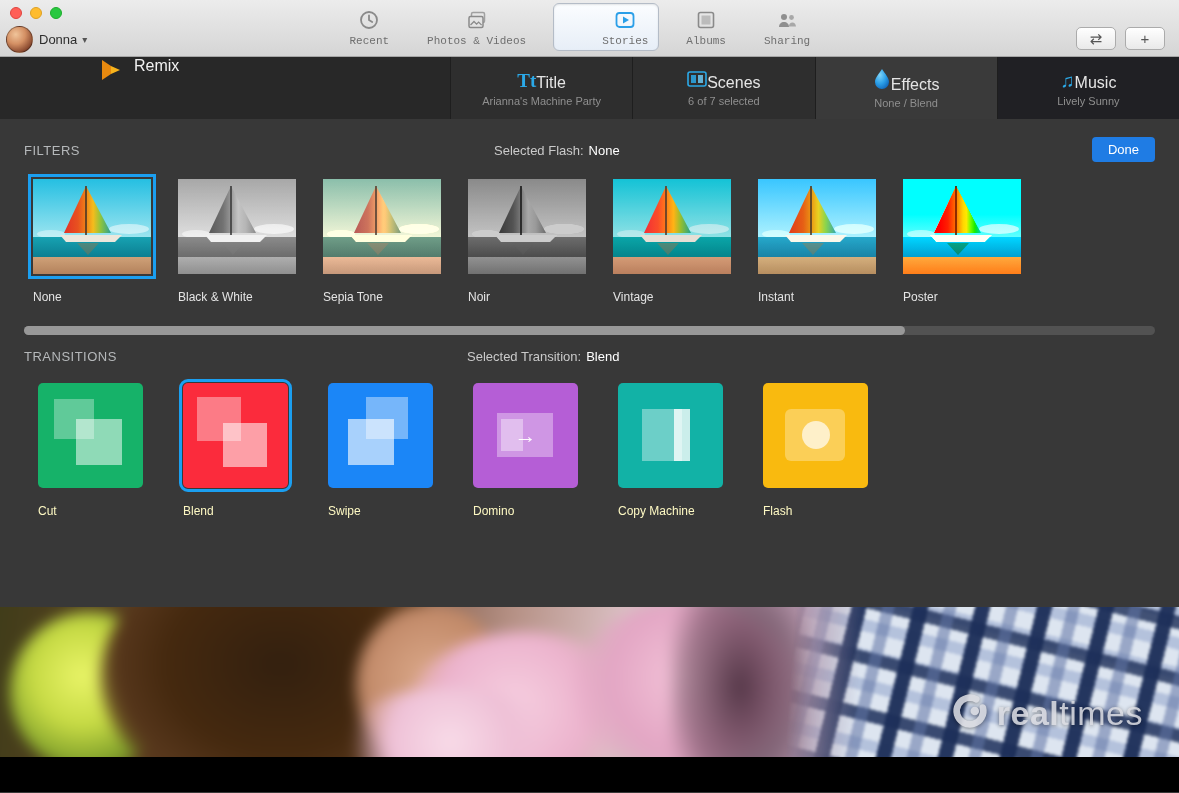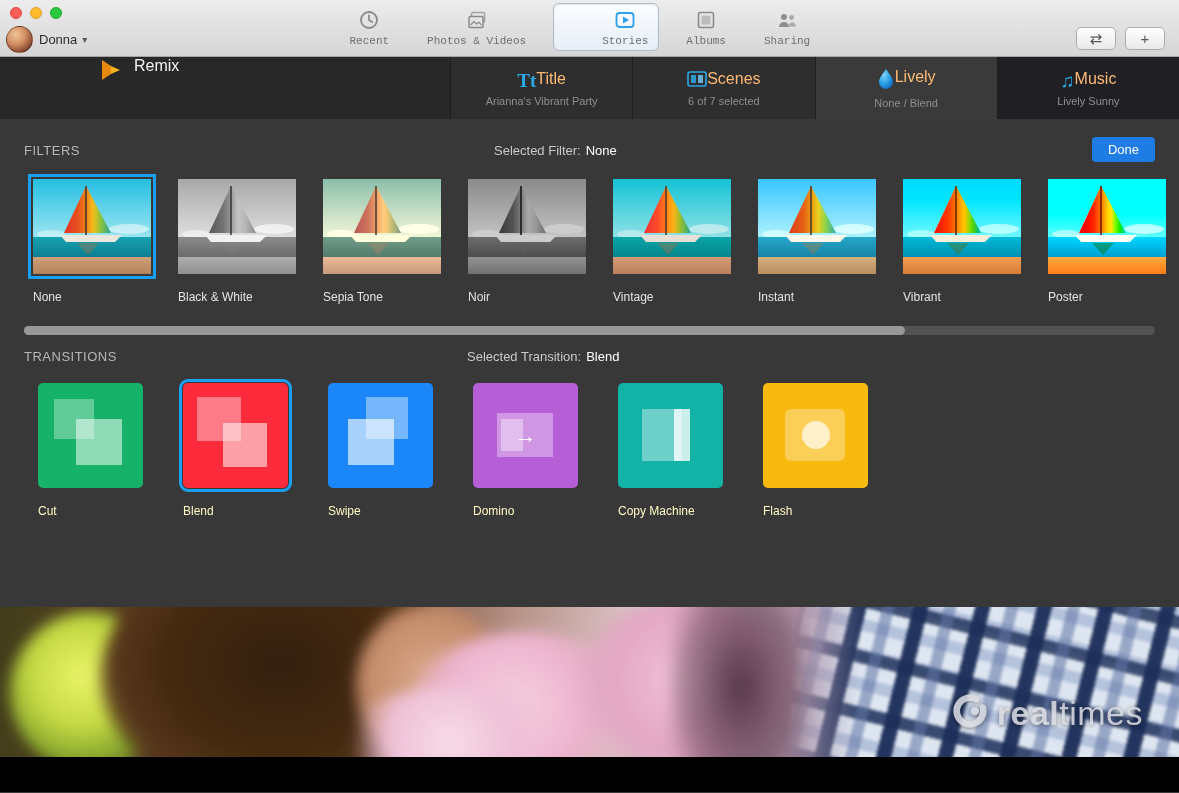--- a/index.html
+++ b/index.html
@@ -32,22 +32,22 @@
 
   
   .editorbar { height:62px; background:#282828; position:relative; }
   .remix { position:absolute; left:98px; top:0; height:100%; display:flex; gap:10px; }
   .remix-label { color:#f2f2f2; font-size:16px; }
   .etabs { position:absolute; left:450px; right:0; top:0; bottom:0; display:flex; }
   .etab { flex:1; display:flex; flex-direction:column; justify-content:center; align-items:center; gap:3px;
           border-left:1px solid #1e1e1e; background:#2e2e2e; }
   .etab.effects { background:#3a3a3a; }
   .etab.music { background:#202024; }
-  .etab-main { display:flex; align-items:flex-start; }
-  .etab-label { color:#fdba74; font-size:16px; }
+  .etab-main { display:flex; align-items:flex-end; }
+  .etab-label { color:#e5e5e5; font-size:16px; }
   .etab-sub { color:#8f8f8f; font-size:11px; }
   .tt-glyph { font-family:"Liberation Serif", serif; font-weight:bold; color:#2ba9e8; font-size:19px; }
   .music-glyph { color:#2ba9e8; font-size:19px; }
 
   
   .content { position:relative; height:488px; background:#383838; }
   .section-label { position:absolute; left:24px; color:#b5b8ba; font-size:13px; letter-spacing:.5px; }
   .sel-text { position:absolute; font-size:13px; color:#cacaca; }
   .sel-val { color:#ffffff; margin-left:5px; }
   .filters-head { position:relative; height:52px; }
@@ -258,21 +258,21 @@
     </span>
     <span class="remix-label">Remix</span>
   </div>
 
   <div class="etabs">
     <div class="etab">
       <div class="etab-main">
         <span class="tt-glyph">Tt</span>
         <span class="etab-label">Title</span>
       </div>
-      <span class="etab-sub">Arianna's Vibrant Party</span>
+      <span class="etab-sub">Arianna's Machine Party</span>
     </div>
     <div class="etab">
       <div class="etab-main">
         <span>
           <svg width="20" height="18" viewBox="0 0 20 18">
               <rect x="1" y="2" width="18" height="14" rx="2" fill="none" stroke="#2ba9e8" stroke-width="1.6"></rect>
               <rect x="4" y="5" width="5" height="8" fill="#2ba9e8" opacity=".85"></rect>
               <rect x="11" y="5" width="5" height="8" fill="#6cc8f2" opacity=".85"></rect>
             </svg>
         </span>
@@ -280,40 +280,40 @@
       </div>
       <span class="etab-sub">6 of 7 selected</span>
     </div>
     <div class="etab effects">
       <div class="etab-main">
         <span>
           <svg width="18" height="22" viewBox="0 0 18 22">
               <path d="M9 1C12 6 16 9.5 16 14a7 7 0 11-14 0C2 9.5 6 6 9 1z" fill="url(#dropg)"></path>
             </svg>
         </span>
-        <span class="etab-label">Lively</span>
+        <span class="etab-label">Effects</span>
       </div>
       <span class="etab-sub">None / Blend</span>
     </div>
     <div class="etab music">
       <div class="etab-main">
         <span class="music-glyph">♫</span>
         <span class="etab-label">Music</span>
       </div>
       <span class="etab-sub">Lively Sunny</span>
     </div>
   </div>
 </div>
 
 <div class="content">
 
   <div class="filters-head">
     <span class="section-label">FILTERS</span>
     <span class="sel-text">
-      <span>Selected Filter:</span><span class="sel-val">None</span>
+      <span>Selected Flash:</span><span class="sel-val">None</span>
     </span>
     <button class="done-btn">Done</button>
   </div>
 
   <div class="filter-row">
     <div class="filter-item selected">
       <div class="filter-thumb f0">
         <svg class="boat" viewBox="0 0 118 95" preserveAspectRatio="none">
             <rect x="0" y="0" width="118" height="60" fill="url(#skyg)"></rect>
             <ellipse cx="96" cy="50" rx="20" ry="5" fill="#ffffff" opacity=".5"></ellipse>
@@ -400,36 +400,20 @@
             <ellipse cx="18" cy="55" rx="14" ry="4" fill="#ffffff" opacity=".4"></ellipse>
             <rect x="0" y="58" width="118" height="22" fill="url(#seag)"></rect>
             <rect x="0" y="78" width="118" height="17" fill="url(#sandg)"></rect>
             <polygon points="53,7 78,54 31,54" fill="url(#sailg)"></polygon>
             <line x1="53" y1="7" x2="53" y2="58" stroke="#4a3526" stroke-width="1.6"></line>
             <path d="M27 56 h62 l-7 7 H33 z" fill="#ece7dc"></path>
             <polygon points="44,64 66,64 55,76" fill="#d86a20" opacity=".3"></polygon>
           </svg>
       </div>
       <div class="filter-name">Instant</div>
-    </div>
-    <div class="filter-item">
-      <div class="filter-thumb f6">
-        <svg class="boat" viewBox="0 0 118 95" preserveAspectRatio="none">
-            <rect x="0" y="0" width="118" height="60" fill="url(#skyg)"></rect>
-            <ellipse cx="96" cy="50" rx="20" ry="5" fill="#ffffff" opacity=".5"></ellipse>
-            <ellipse cx="18" cy="55" rx="14" ry="4" fill="#ffffff" opacity=".4"></ellipse>
-            <rect x="0" y="58" width="118" height="22" fill="url(#seag)"></rect>
-            <rect x="0" y="78" width="118" height="17" fill="url(#sandg)"></rect>
-            <polygon points="53,7 78,54 31,54" fill="url(#sailg)"></polygon>
-            <line x1="53" y1="7" x2="53" y2="58" stroke="#4a3526" stroke-width="1.6"></line>
-            <path d="M27 56 h62 l-7 7 H33 z" fill="#ece7dc"></path>
-            <polygon points="44,64 66,64 55,76" fill="#d86a20" opacity=".3"></polygon>
-          </svg>
-      </div>
-      <div class="filter-name">Vibrant</div>
     </div>
     <div class="filter-item">
       <div class="filter-thumb f7">
         <svg class="boat" viewBox="0 0 118 95" preserveAspectRatio="none">
             <rect x="0" y="0" width="118" height="60" fill="url(#skyg)"></rect>
             <ellipse cx="96" cy="50" rx="20" ry="5" fill="#ffffff" opacity=".5"></ellipse>
             <ellipse cx="18" cy="55" rx="14" ry="4" fill="#ffffff" opacity=".4"></ellipse>
             <rect x="0" y="58" width="118" height="22" fill="url(#seag)"></rect>
             <rect x="0" y="78" width="118" height="17" fill="url(#sandg)"></rect>
             <polygon points="53,7 78,54 31,54" fill="url(#sailg)"></polygon>

